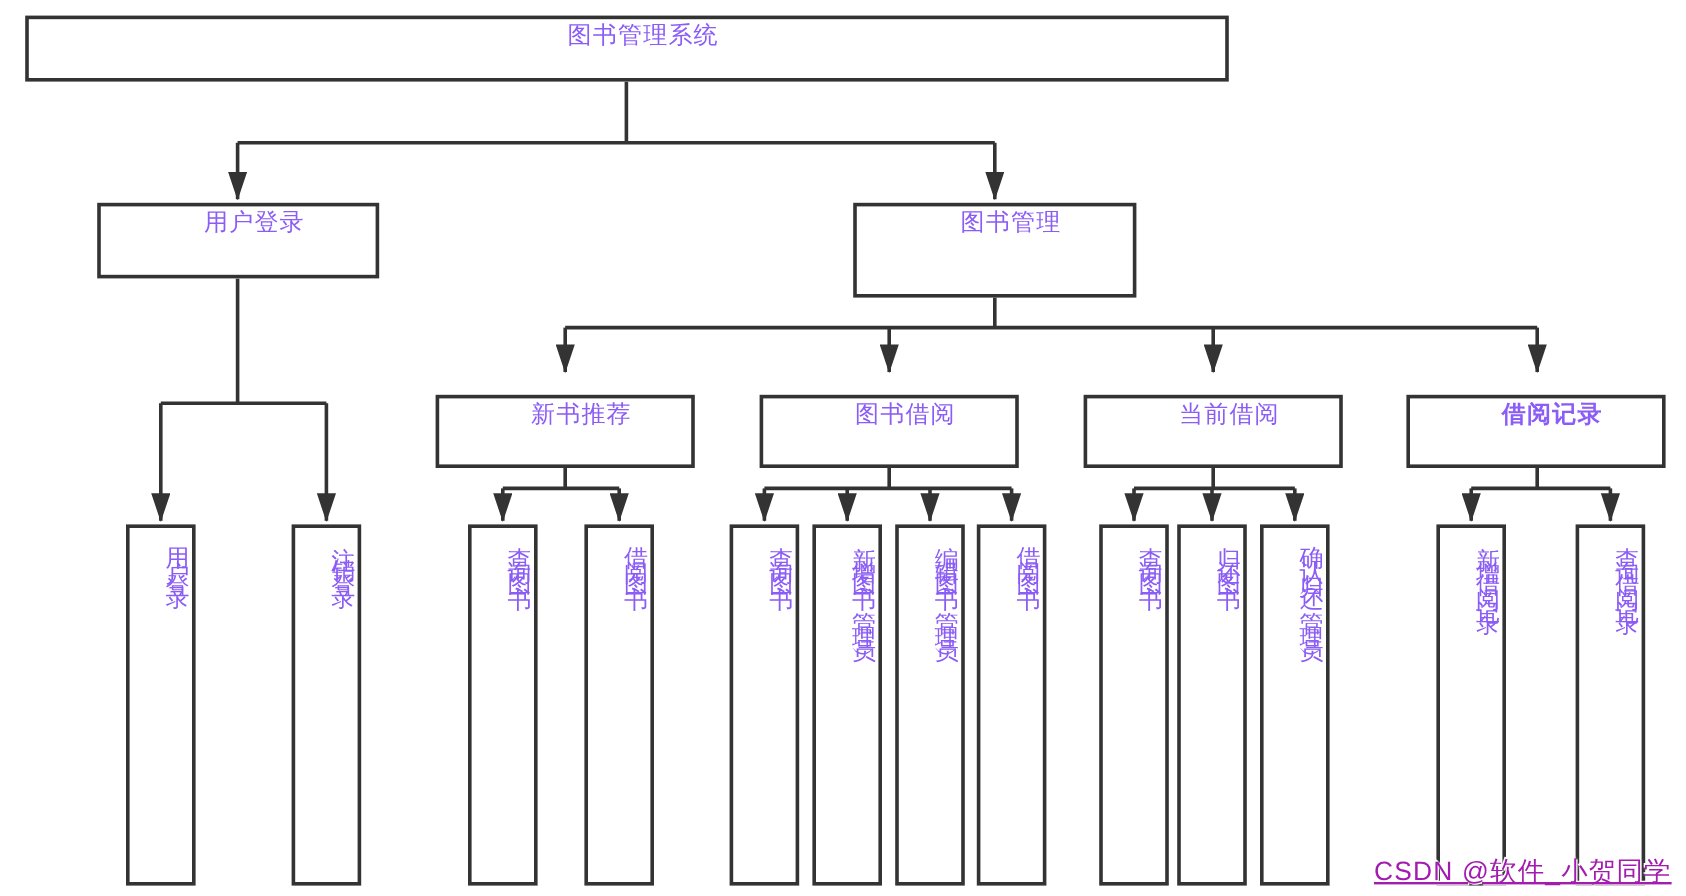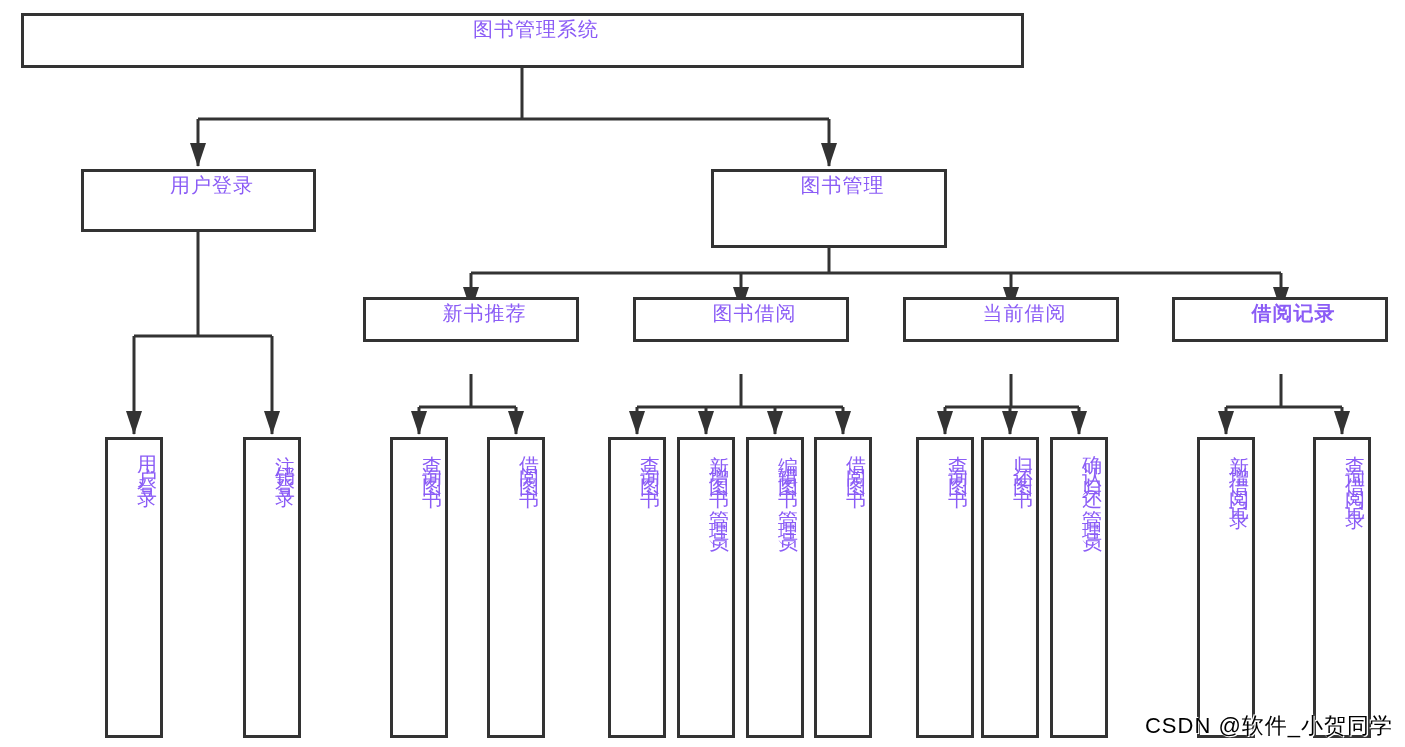--- a/index.html
+++ b/index.html
@@ -32,40 +32,41 @@
     writing-mode:vertical-rl;
     text-orientation:mixed;
     letter-spacing:11px;
     line-height:1;
     white-space:nowrap;
   }
   
   .n-root{left:21px;top:13px;width:1003px;height:55px;}
   .n-login{left:81px;top:169px;width:235px;height:63px;}
   .n-mgmt{left:711px;top:169px;width:236px;height:79px;}
-  .n-l3{top:297px;height:45px;width:216px;}
+  .n-l3{top:329px;height:61px;width:216px;}
   .n-recommend{left:363px;}
   .n-borrowing{left:633px;}
   .n-current{left:903px;}
   .n-records{left:1172px;font-weight:bold;}
   
   .lf-1{left:105px;}  .lf-2{left:243px;}
   .lf-3{left:390px;}  .lf-4{left:487px;}
   .lf-5{left:608px;}  .lf-6{left:677px;}  .lf-7{left:746px;}  .lf-8{left:814px;}
   .lf-9{left:916px;}  .lf-10{left:981px;} .lf-11{left:1050px;}
   .lf-12{left:1197px;}.lf-13{left:1313px;}
   .watermark{
     position:absolute;
     right:12px;bottom:6px;
     font-size:22px;
-    color:#000000;
+    color:#a21caf;
     letter-spacing:1px;
     text-shadow:1px 1px 0 #ffffff,-1px -1px 0 #ffffff,0 0 2px #ffffff;
     z-index:3;
     white-space:nowrap;
+    text-decoration:underline;
   }
 </style>
 </head>
 <body>
 
 <div id="stage">
 
   <svg id="wires" viewBox="0 0 1405 747" xmlns="http://www.w3.org/2000/svg" aria-hidden="true">
     <defs>
       <marker id="arw" viewBox="0 0 16 24" markerWidth="16" markerHeight="24" refX="8" refY="23" orient="0" markerUnits="userSpaceOnUse">

